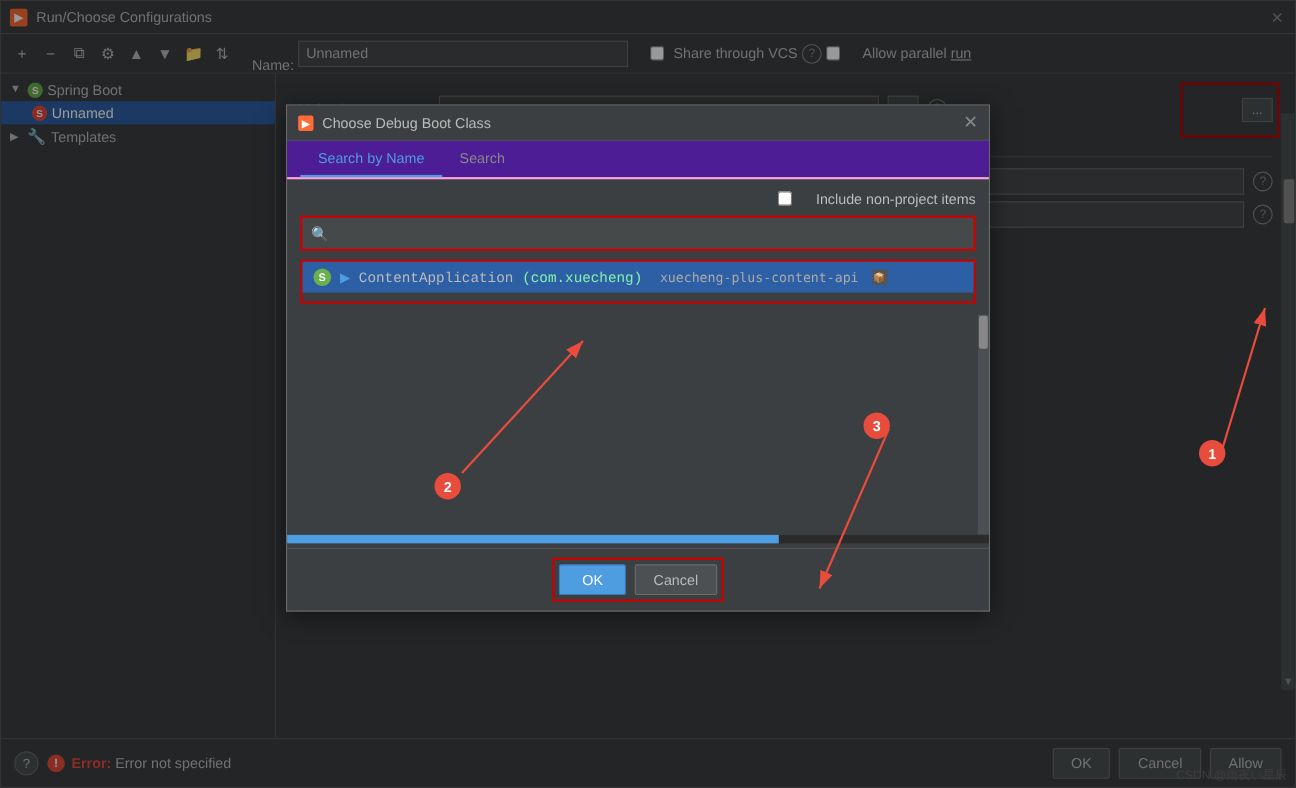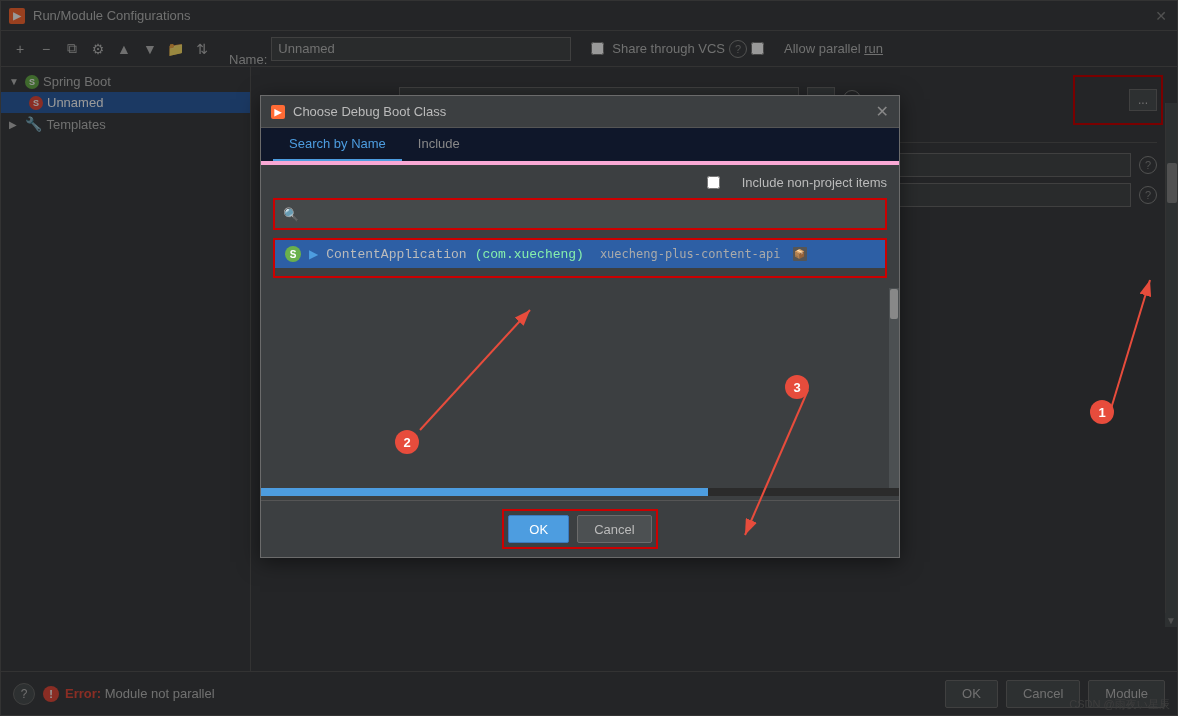--- a/index.html
+++ b/index.html
@@ -280,23 +280,23 @@
       margin-left: auto;
       cursor: pointer;
       color: #888;
       font-size: 16px;
       line-height: 1;
     }
 
     
     .dialog-tabs {
       display: flex;
-      border-bottom: 4px solid #f9a8d4;
+      border-bottom: 2px solid #f9a8d4;
       padding: 0 12px;
-      background: #0f172a;
+      background: #4c1d95;
     }
     .dialog-tab {
       padding: 8px 16px;
       cursor: pointer;
       color: #888;
       font-size: 13px;
       border-bottom: 2px solid transparent;
     }
     .dialog-tab.active {
       color: #4d9de0;
@@ -504,21 +504,21 @@
     }
 
   </style>
 </head>
 <body>
 
 <div class="main-window">
 
   <div class="title-bar">
     <div class="title-bar-icon">▶</div>
-    <span class="title-bar-text">Run/Module Configurations</span>
+    <span class="title-bar-text">Run/Choose Configurations</span>
     <div class="title-bar-close">✕</div>
   </div>
 
   <div class="toolbar">
     <button class="toolbar-btn">+</button>
     <button class="toolbar-btn">−</button>
     <button class="toolbar-btn">⧉</button>
     <button class="toolbar-btn">⚙</button>
     <button class="toolbar-btn">▲</button>
     <button class="toolbar-btn">▼</button>
@@ -602,41 +602,41 @@
 
     </div>
   </div>
 
   <div class="bottom-bar">
     <div class="help-btn">?</div>
     <div class="error-section">
       <div class="error-icon">!</div>
       <span class="error-text">
         <span class="error-label">Error:</span>
-        <span>Module not parallel</span>
+        <span>Error not specified</span>
       </span>
     </div>
     <button class="bottom-btn">OK</button>
     <button class="bottom-btn">Cancel</button>
-    <button class="bottom-btn">Module</button>
+    <button class="bottom-btn">Allow</button>
   </div>
 </div>
 
 <div class="dialog-overlay">
   <div class="dialog">
 
     <div class="dialog-title-bar">
       <div class="dialog-title-icon">▶</div>
       <span class="dialog-title-text">Choose Debug Boot Class</span>
       <div class="dialog-close">✕</div>
     </div>
 
     <div class="dialog-tabs">
       <div class="dialog-tab active">Search by Name</div>
-      <div class="dialog-tab">Include</div>
+      <div class="dialog-tab">Search</div>
     </div>
 
     <div class="dialog-content">
 
       <div class="dialog-checkbox-row">
         <input type="checkbox" style="">
         <span class="dialog-checkbox-label">Include non-project items</span>
       </div>
 
       <div class="search-container">

